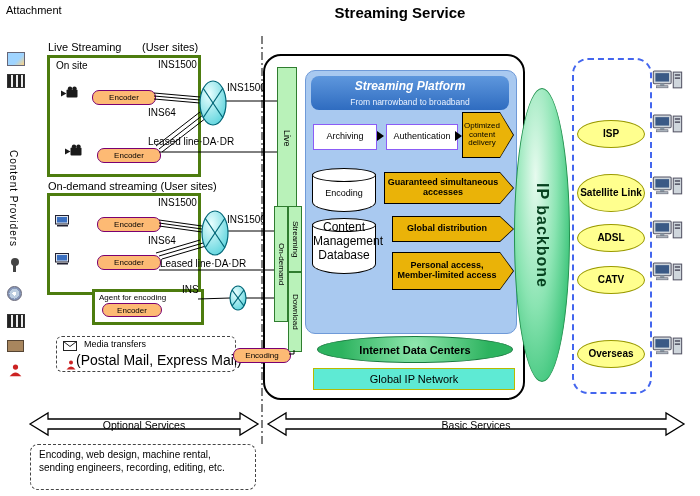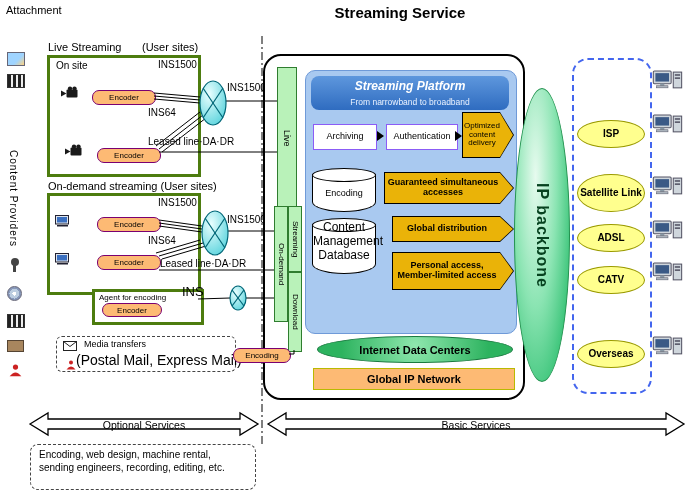--- a/index.html
+++ b/index.html
@@ -128,21 +128,21 @@
   <div class="enc" style="left:97px;top:255px;width:62px;height:13px">Encoder</div>
   <div class="lbl" style="left:158px;top:197px">INS1500</div>
   <div class="lbl" style="left:227px;top:214px">INS1500</div>
   <div class="lbl" style="left:148px;top:235px">INS64</div>
   <div class="lbl" style="left:160px;top:258px">Leased line·DA·DR</div>
 
   <div class="solidbox" style="left:92px;top:289px;width:106px;height:30px;background:#fff">
     <div style="font-size:8px;padding:1px 0 0 4px">Agent for encoding</div>
   </div>
   <div class="enc" style="left:102px;top:303px;width:58px;height:12px">Encoder</div>
-  <div class="lbl" style="left:182px;top:284px;font-size:13px">INS</div>
+  <div class="lbl" style="left:182px;top:284px;font-size:10px">INS</div>
 
   <div class="dashedbox" style="left:56px;top:336px;width:178px;height:34px"></div>
   <svg class="abs" style="left:63px;top:341px" width="14" height="10">
       <use href="#sym-mail"></use>
     </svg>
   <div class="lbl" style="left:84px;top:339px;font-size:9px">Media transfers</div>
   <div class="lbl" style="left:76px;top:352px;font-size:14px">(Postal Mail, Express Mail)</div>
   <svg class="abs" style="left:66px;top:360px" width="10" height="10">
       <use href="#sym-person"></use>
     </svg>
@@ -187,21 +187,21 @@
   <div class="parrow" style="left:392px;top:216px;width:122px;height:26px">
     <div class="pa-outer"></div>
     <div class="pa-inner">Global distribution</div>
   </div>
   <div class="parrow" style="left:392px;top:252px;width:122px;height:38px">
     <div class="pa-outer"></div>
     <div class="pa-inner">Personal access, Member-limited access</div>
   </div>
 
   <div class="abs center" style="left:317px;top:336px;width:194px;height:25px;border-radius:50%;border:1px solid #1a7a40;background:radial-gradient(circle at 50% 35%,#8fe7ae,#2db35f 75%);font-weight:bold;font-size:11px">Internet Data Centers</div>
-  <div class="abs center" style="left:313px;top:368px;width:200px;height:20px;background:#fdba74;border:1px solid #b9b900;font-weight:bold;font-size:11px">Global IP Network</div>
+  <div class="abs center" style="left:313px;top:368px;width:200px;height:20px;background:#5eead4;border:1px solid #b9b900;font-weight:normal;font-size:11px">Global IP Network</div>
 
   <div class="enc" style="left:233px;top:348px;width:56px;height:13px">Encoding</div>
 
   <div class="abs center" style="left:514px;top:88px;width:54px;height:292px;border-radius:50%;border:1px solid #22924f;background:radial-gradient(ellipse at 38% 30%,#e7fbef,#8ae4b2 45%,#2fbf70 85%);writing-mode:vertical-rl;font-weight:bold;font-size:16px;color:#06421f;letter-spacing:1px">IP backbone</div>
 
   <div class="abs" style="left:572px;top:58px;width:76px;height:332px;border:2px dashed #4466ee;border-radius:16px"></div>
   <div class="oval" style="left:577px;top:120px;width:66px;height:26px">ISP</div>
   <div class="oval" style="left:577px;top:174px;width:66px;height:36px">Satellite Link</div>
   <div class="oval" style="left:577px;top:224px;width:66px;height:26px">ADSL</div>
   <div class="oval" style="left:577px;top:266px;width:66px;height:26px">CATV</div>

